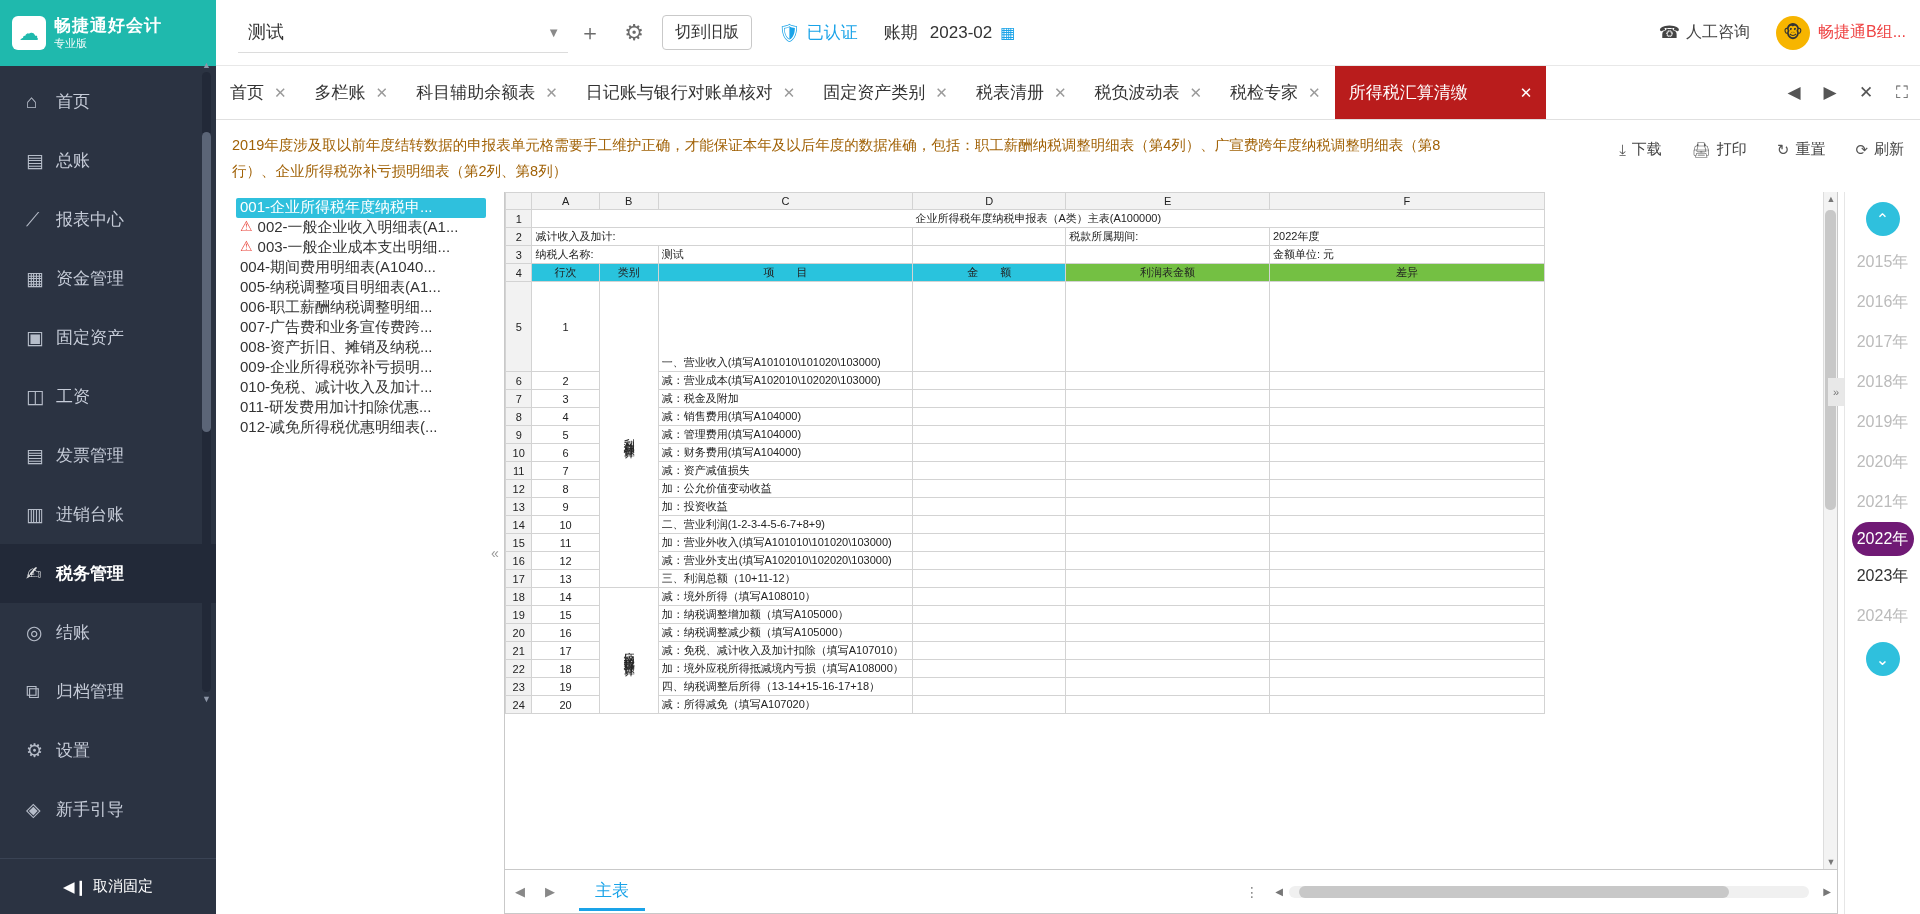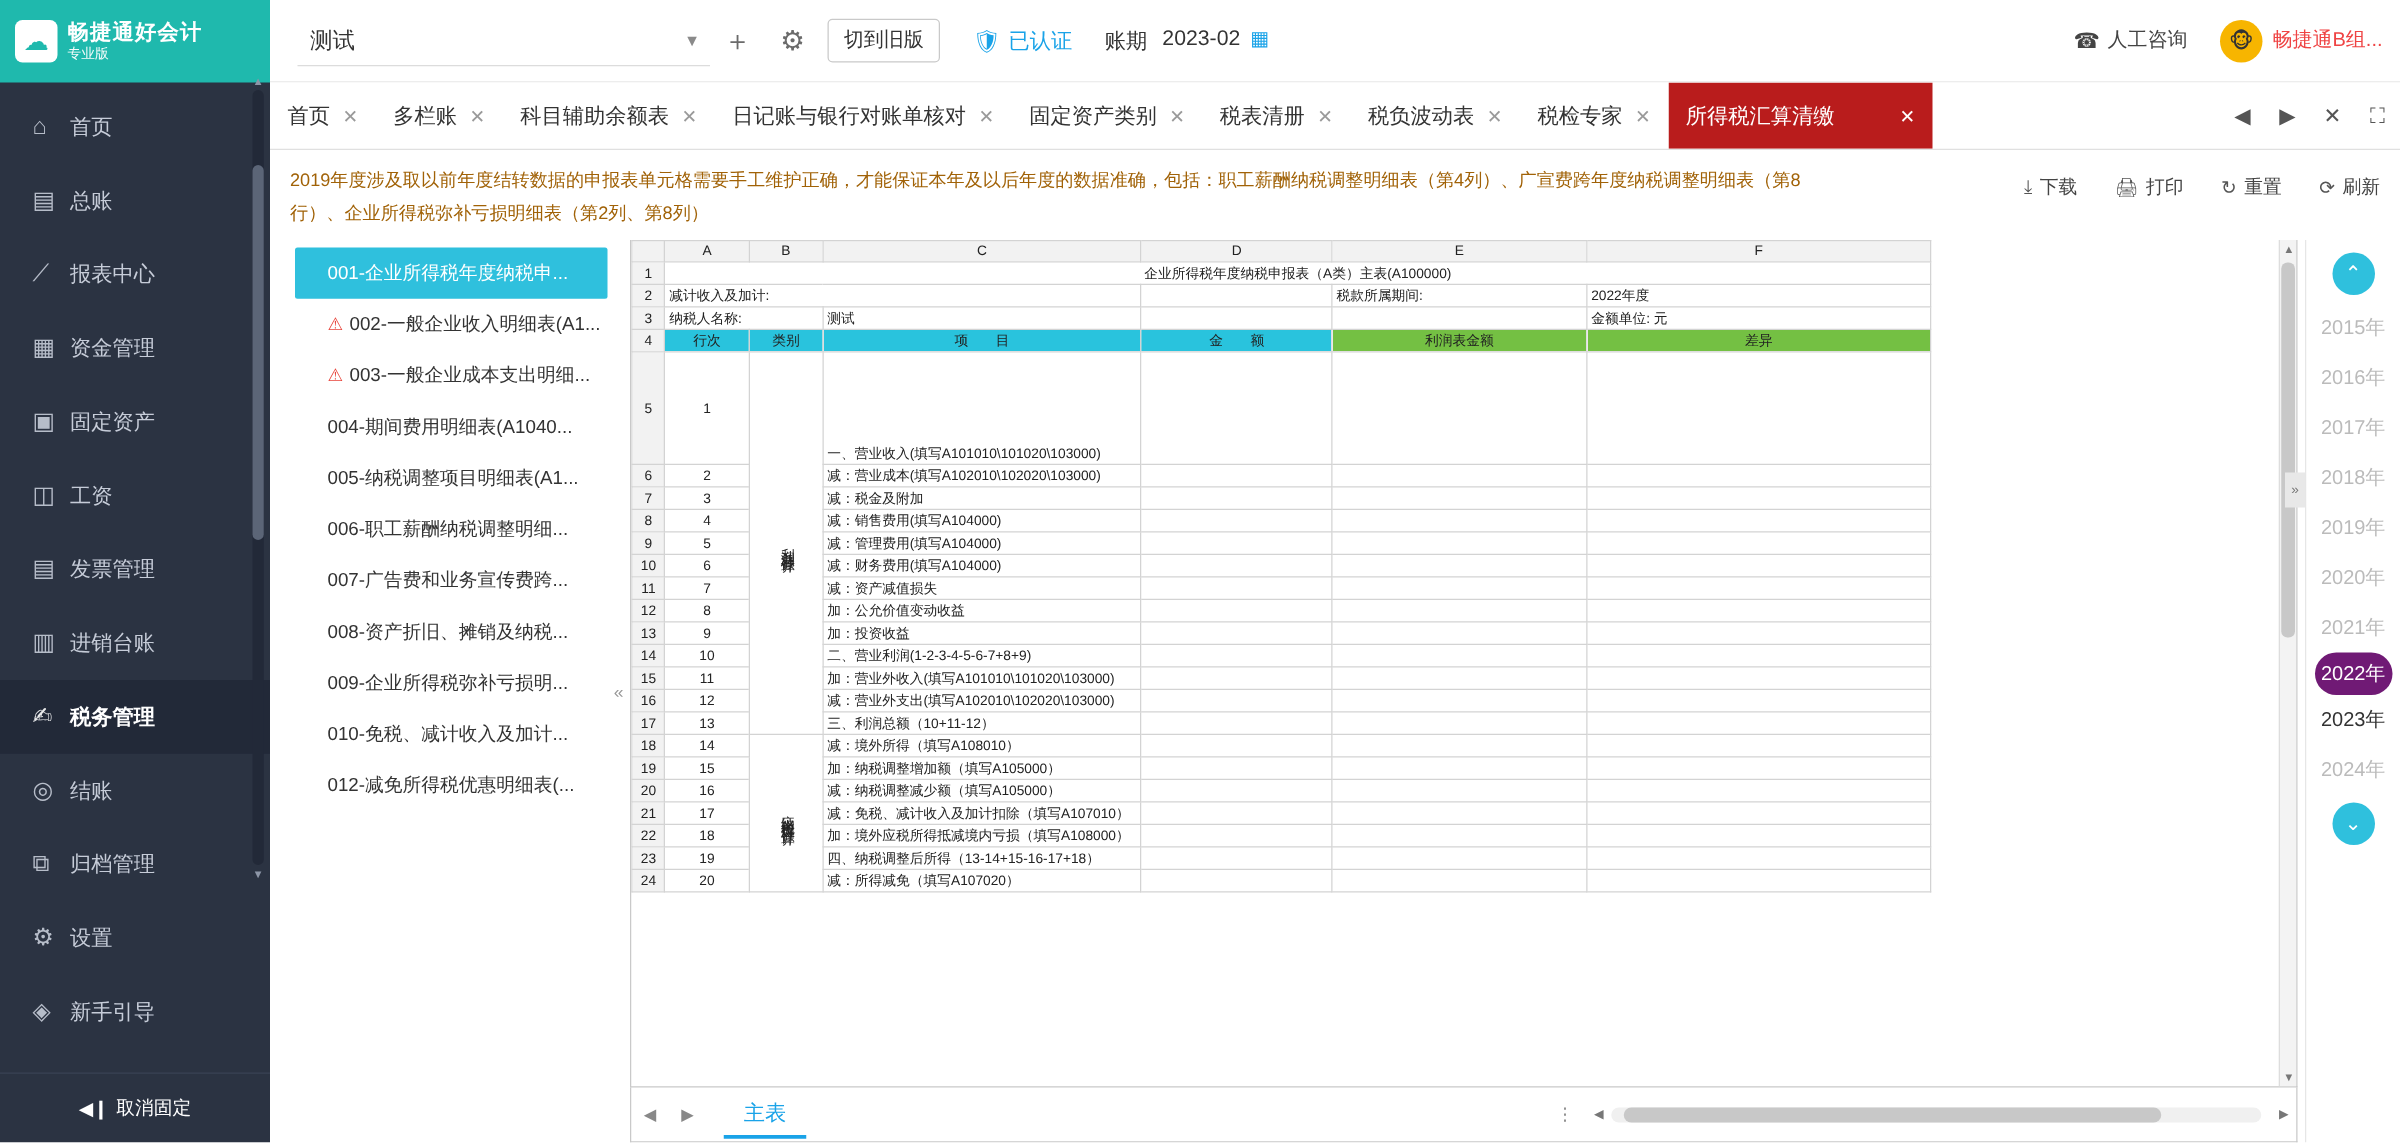--- a/index.html
+++ b/index.html
@@ -60,21 +60,21 @@
     border-bottom:1px solid #dcdcdc; font-size:18px; color:#333; padding:0 8px 0 10px; margin-left:8px;
   }
   .acct-select .chev { color:#8a8a8a; font-size:13px;}
   .ticon { width:44px; text-align:center; font-size:22px; color:#6b6b6b; cursor:pointer;}
   .btn-old {
     margin-left:6px; border:1px solid #c9c9c9; border-radius:4px; padding:6px 12px;
     font-size:16px; color:#333; background:#fff; cursor:pointer;
   }
   .verified { margin-left:26px; display:flex; align-items:center; color:#1aa3e8; font-size:17px; }
   .verified .vico{ margin-right:6px; font-size:18px; }
-  .period { margin-left:26px; display:flex; font-size:17px; color:#333;}
+  .period { margin-left:26px; display:flex; align-items:center; font-size:17px; color:#333;}
   .period .lbl{ margin-right:12px;}
   .period .cal{ margin-left:8px; color:#1aa3e8; font-size:16px;}
   .topright { margin-left:auto; display:flex; align-items:center; }
   .cs { display:flex; align-items:center; font-size:16px; color:#444; margin-right:26px; cursor:pointer;}
   .cs .hico{ margin-right:6px; font-size:17px;}
   .avatar{ width:34px;height:34px;border-radius:50%;background:#f7b500;
     display:flex;align-items:center;justify-content:center;font-size:17px;margin-right:8px;}
   .uname{ font-size:16px; color:#ef4444;}
 
   
@@ -101,21 +101,21 @@
   .notice-actions { margin-left:auto; display:flex; align-items:center; padding-top:8px;}
   .nact { display:flex; align-items:center; font-size:15px; color:#444; margin-left:30px; cursor:pointer;}
   .nact .i{ margin-right:6px; font-size:15px; color:#555;}
 
   
   .content { flex:1; display:flex; min-height:0; background:#fff; position:relative; }
 
   
   .formlist { width:270px; flex:0 0 270px; padding:6px 0 0 20px; }
   .fitem {
-    height:41px; display:flex; align-items:center; padding-left:26px; font-size:15px;
+    height:20px; display:flex; padding-left:4px; font-size:15px;
     color:#333; cursor:pointer; white-space:nowrap; overflow:hidden;
   }
   .fitem.active { background:#2fc0dd; color:#fff; border-radius:2px; }
   .fitem .warn { color:#e8453c; margin-right:5px; font-size:14px;}
   .collapse-handle{
     width:18px; display:flex; align-items:center; justify-content:center;
     color:#999; font-size:14px; cursor:pointer;
   }
 
   
@@ -380,20 +380,23 @@
           <span>007-广告费和业务宣传费跨...</span>
         </div>
         <div class="fitem">
           <span>008-资产折旧、摊销及纳税...</span>
         </div>
         <div class="fitem">
           <span>009-企业所得税弥补亏损明...</span>
         </div>
         <div class="fitem">
           <span>010-免税、减计收入及加计...</span>
+        </div>
+        <div class="fitem">
+          <span>011-研发费用加计扣除优惠...</span>
         </div>
         <div class="fitem">
           <span>012-减免所得税优惠明细表(...</span>
         </div>
       </div>
 
       <div class="collapse-handle">«</div>
 
       <div class="sheetwrap">
         <div class="sheet">

